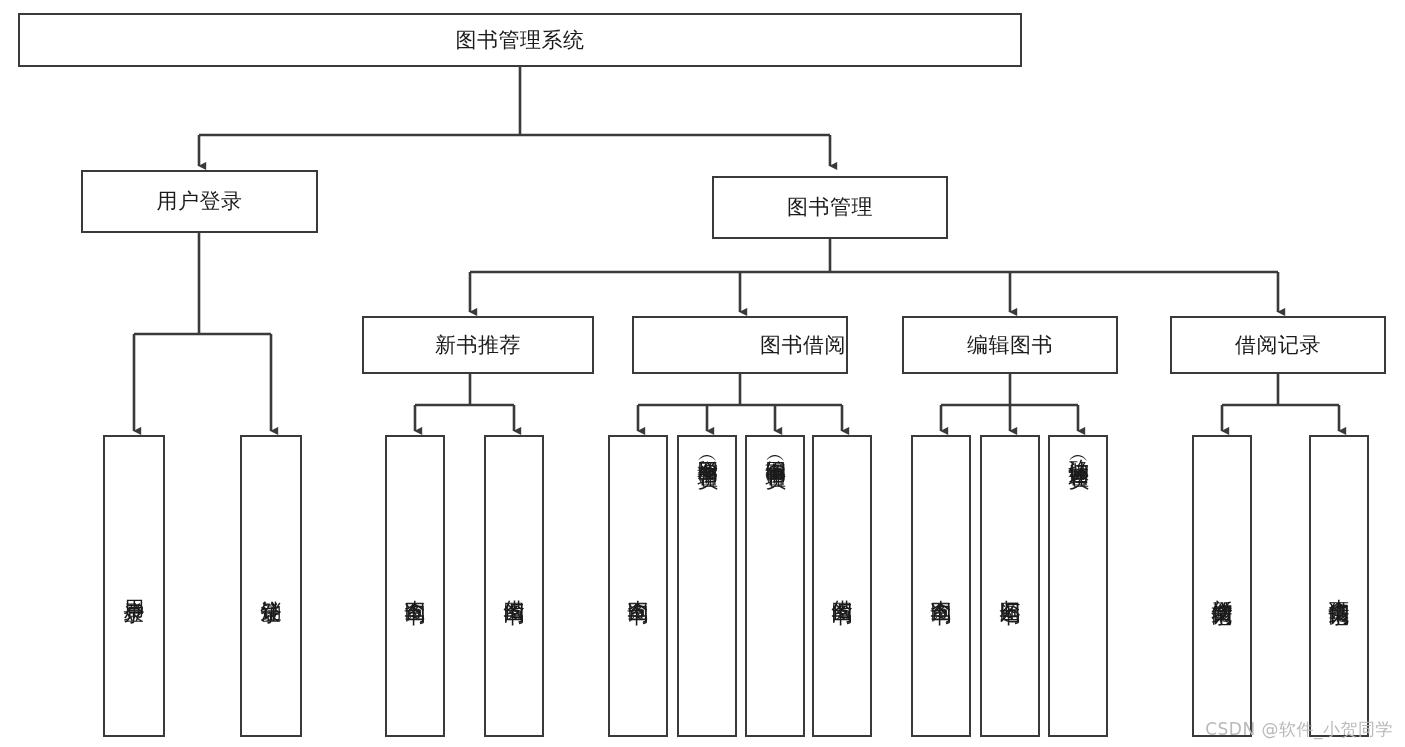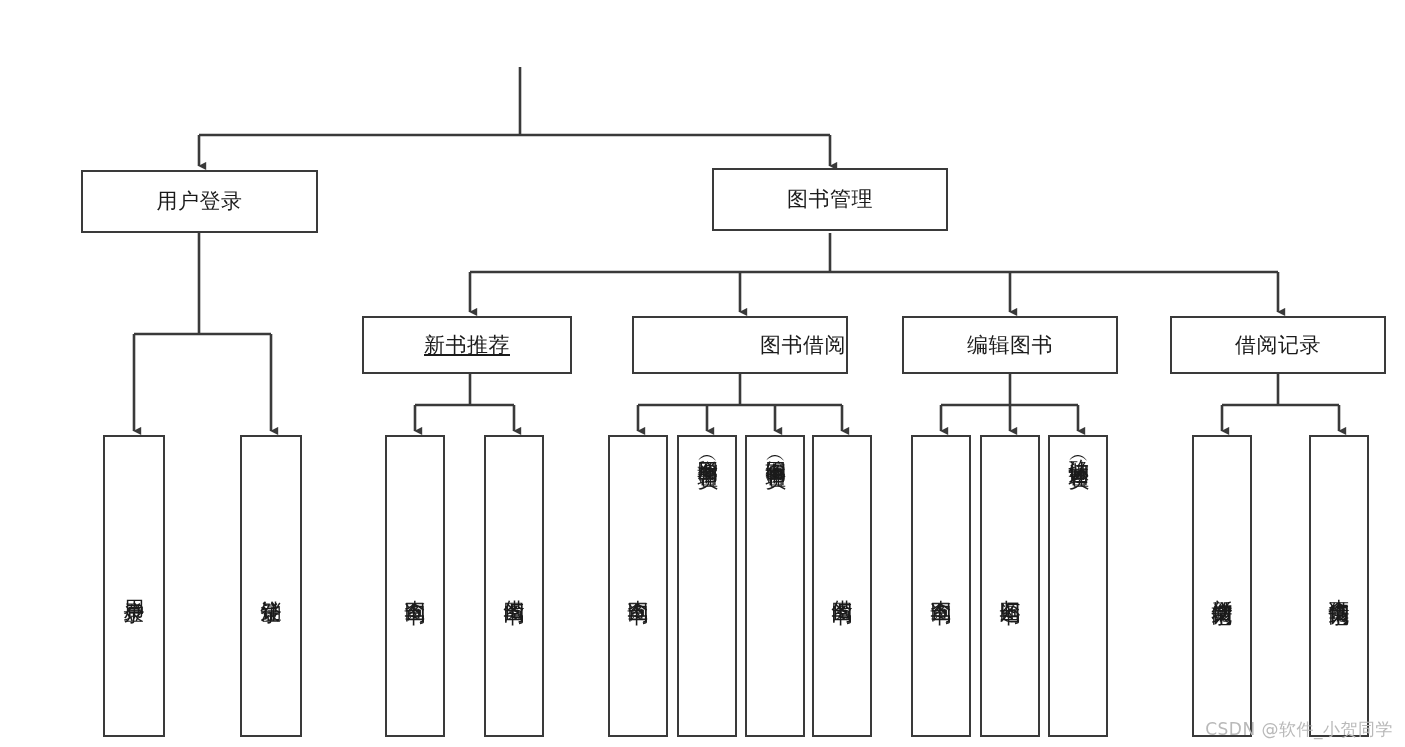--- a/index.html
+++ b/index.html
@@ -129,29 +129,32 @@
       <path d="M 1010 405 L 1010 431" marker-end="url(#arrowhead)"></path>
       <path d="M 1078 405 L 1078 431" marker-end="url(#arrowhead)"></path>
 
       <path d="M 1278 374 L 1278 405"></path>
       <path d="M 1222 405 L 1339 405"></path>
       <path d="M 1222 405 L 1222 431" marker-end="url(#arrowhead)"></path>
       <path d="M 1339 405 L 1339 431" marker-end="url(#arrowhead)"></path>
     </g>
   </svg>
 
+  <div class="node horizontal" style="left:18px; top:13px; width:1004px; height:54px;">
+    <span class="label">图书管理系统</span>
+  </div>
 
   <div class="node horizontal" style="left:81px; top:170px; width:237px; height:63px;">
     <span class="label">用户登录</span>
   </div>
-  <div class="node horizontal" style="left:712px; top:168px; width:236px; height:63px;">
+  <div class="node horizontal" style="left:712px; top:176px; width:236px; height:63px;">
     <span class="label">图书管理</span>
   </div>
 
-  <div class="node horizontal" style="left:362px; top:316px; width:210px; height:58px;text-decoration:underline;">
+  <div class="node horizontal" style="left:362px; top:316px; width:232px; height:58px;">
     <span class="label">新书推荐</span>
   </div>
   <div class="node horizontal" style="left:632px; top:316px; width:216px; height:58px;justify-content:flex-end;">
     <span class="label">图书借阅</span>
   </div>
   <div class="node horizontal" style="left:902px; top:316px; width:216px; height:58px;">
     <span class="label">编辑图书</span>
   </div>
   <div class="node horizontal" style="left:1170px; top:316px; width:216px; height:58px;">
     <span class="label">借阅记录</span>

